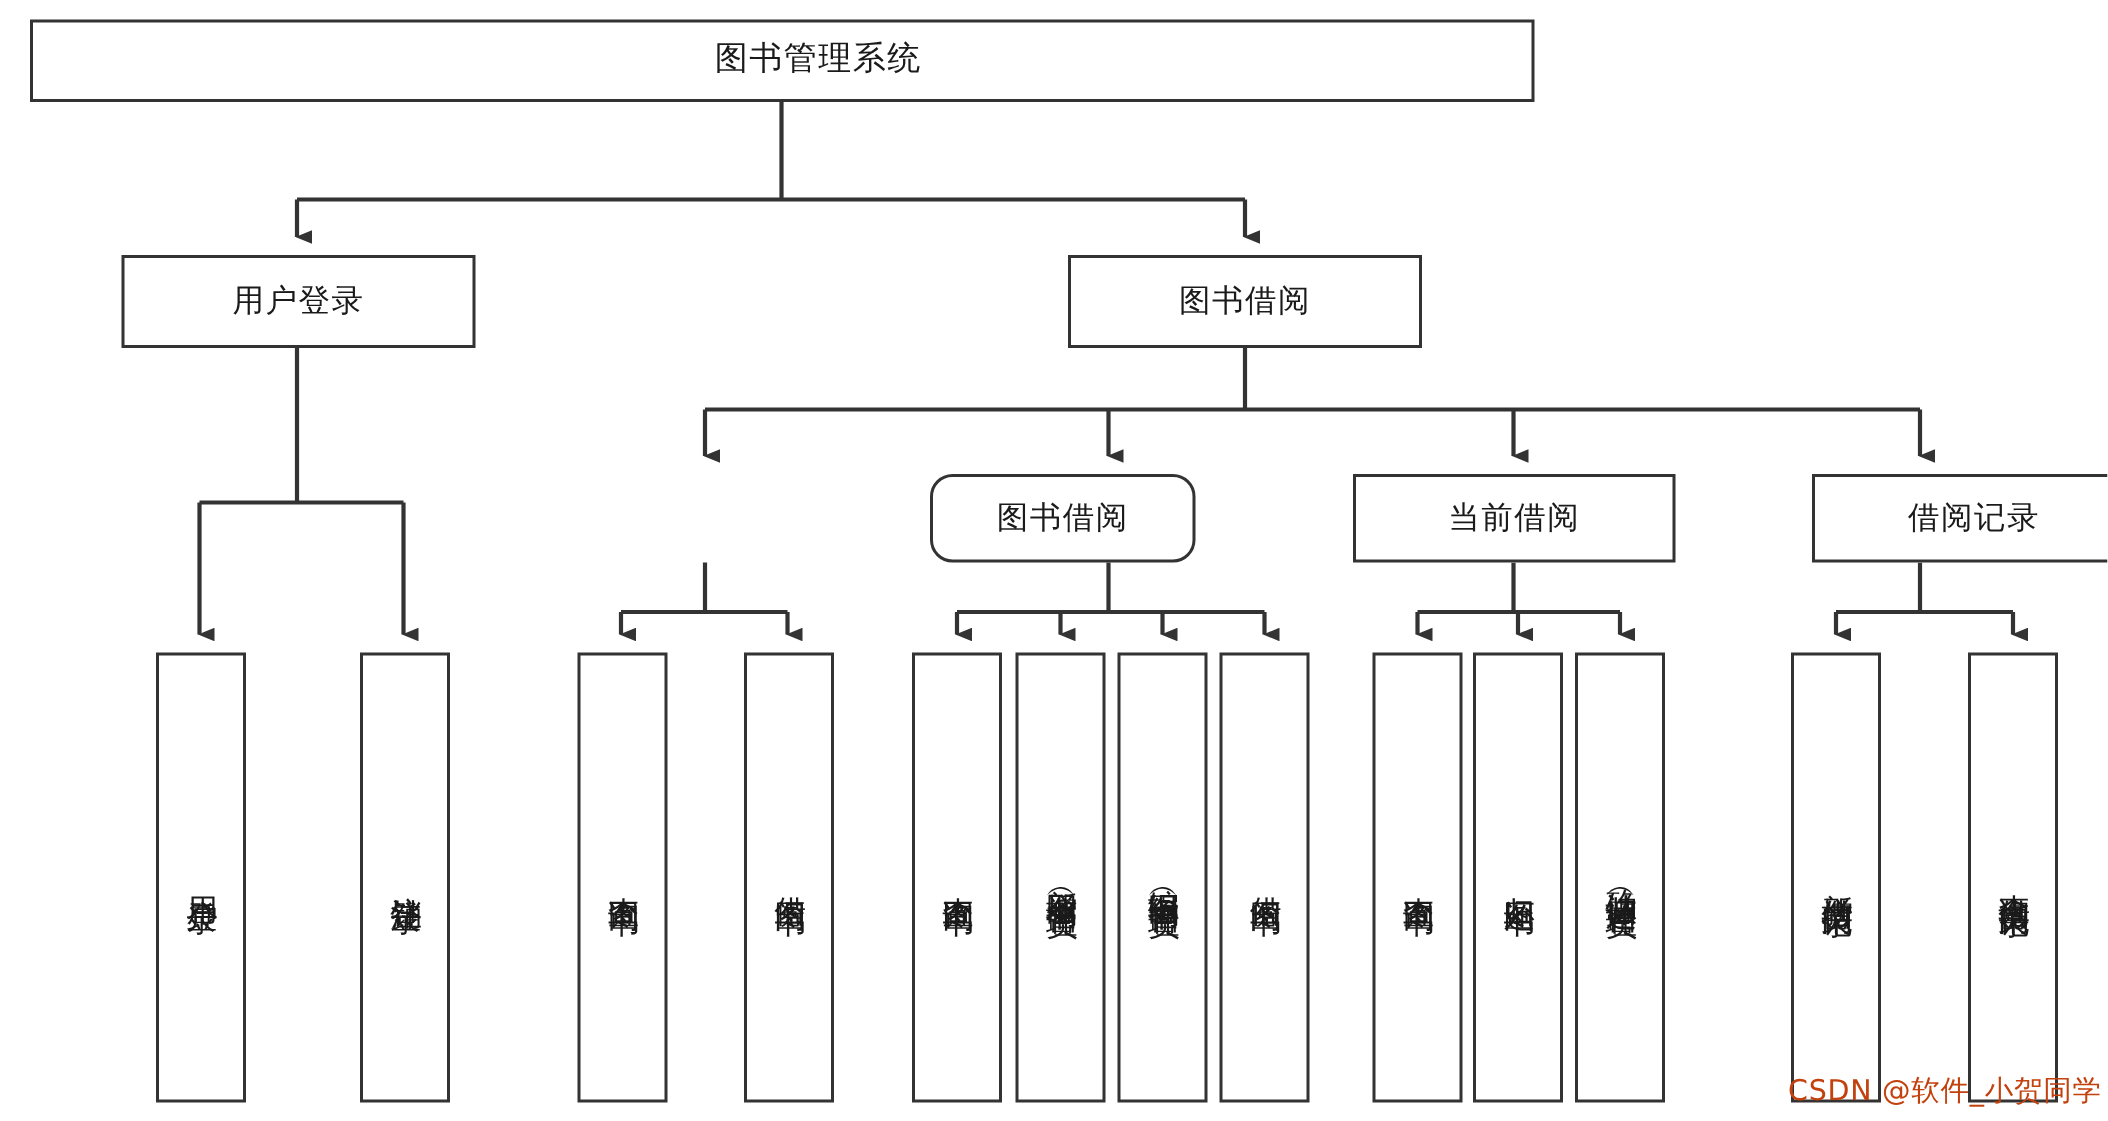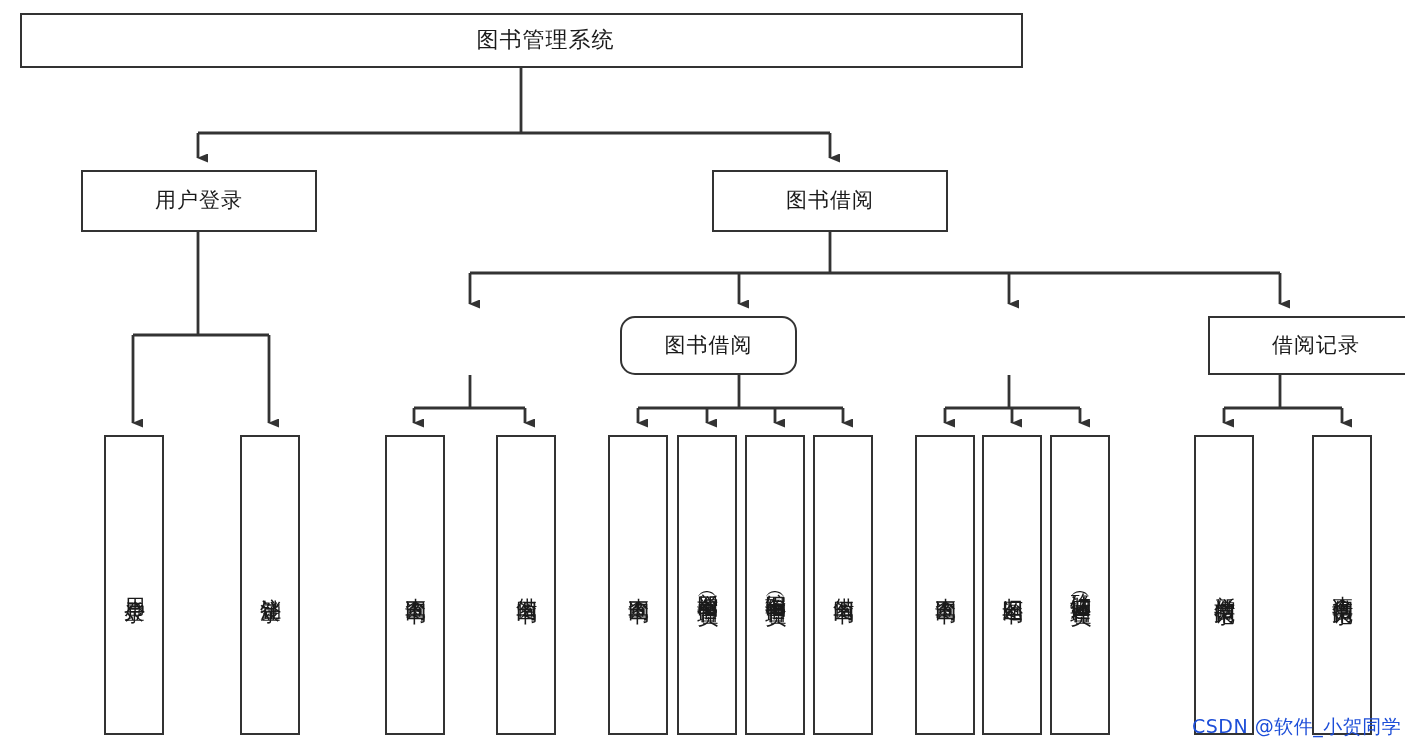--- a/index.html
+++ b/index.html
@@ -51,21 +51,21 @@
     top: 0;
     width: 1405px;
     height: 747px;
     pointer-events: none;
   }
   .watermark {
     position: absolute;
     left: 1192px;
     top: 714px;
     font-size: 19px;
-    color: #1d4ed8;
+    color: #c2410c;
     letter-spacing: 0.5px;
     white-space: nowrap;
   }
 </style>
 </head>
 <body>
 
 <div id="canvas">
 
   <svg class="edges" viewBox="0 0 1405 747">
@@ -125,20 +125,23 @@
   <div class="node node-h" style="left:81px; top:170px; width:236px; height:62px;">
     <span>用户登录</span>
   </div>
   <div class="node node-h" style="left:712px; top:170px; width:236px; height:62px;">
     <span>图书借阅</span>
   </div>
 
   <div class="node node-h" style="left:620px; top:316px; width:177px; height:59px;border-radius:15px;">
     <span>图书借阅</span>
   </div>
+  <div class="node node-h" style="left:902px; top:316px; width:215px; height:59px;">
+    <span>当前借阅</span>
+  </div>
   <div class="node node-h" style="left:1172px; top:316px; width:216px; height:59px;margin-left:36px;">
     <span>借阅记录</span>
   </div>
 
   <div class="node node-v" style="left:104px; top:435px; width:60px; height:300px;">
     <span>用户登录</span>
   </div>
   <div class="node node-v" style="left:240px; top:435px; width:60px; height:300px;">
     <span>注销登录</span>
   </div>

